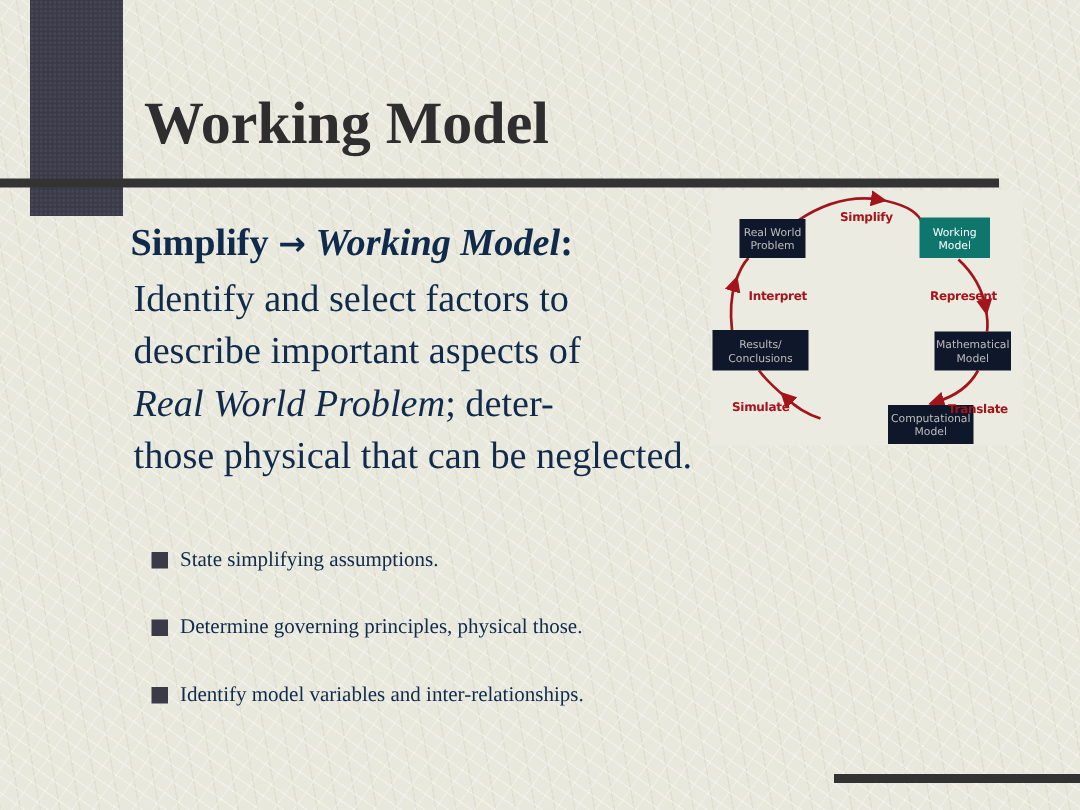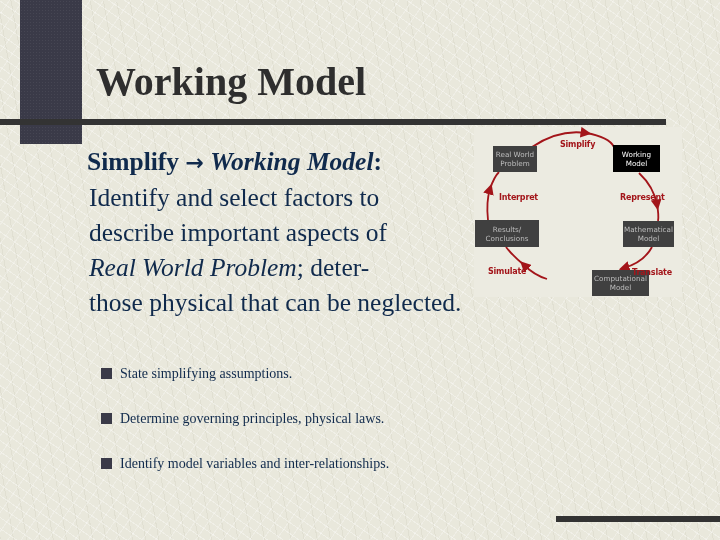--- a/index.html
+++ b/index.html
@@ -38,23 +38,23 @@
   .bullets .sq { display: inline-block; width: 11px; height: 11px; background: #3a3a48; margin-right: 8px; }
 
   .cycle-panel {
     position: absolute; left: 474px; top: 127px; width: 208px; height: 170px;
     background: #ecebe1;
   }
   .cycle-panel svg { position: absolute; left: 0; top: 0; }
   .node {
     position: absolute; font-family: "DejaVu Sans", sans-serif; font-size: 7.2px; line-height: 9px;
     text-align: center; display: flex; align-items: center; justify-content: center;
-    background: #404040; color: #bdbdbd;
+    background: #0f172a; color: #bdbdbd;
   }
-  .node.active { background: #000000; color: #fff; }
+  .node.active { background: #0f766e; color: #fff; }
   .step {
     position: absolute; font-family: "DejaVu Sans", sans-serif; font-weight: bold;
     font-size: 8px; color: #a3151a; letter-spacing: -0.2px; white-space: nowrap;
   }
 </style>
 </head>
 <body>
 
 <div class="side-bar"></div>
 <div class="top-rule"></div>
@@ -74,21 +74,21 @@
   <div>those physical that can be neglected.</div>
 </div>
 
 <ul class="bullets">
   <li>
       <span class="sq"></span>
       <span>State simplifying assumptions.</span>
     </li>
   <li>
       <span class="sq"></span>
-      <span>Determine governing principles, physical laws.</span>
+      <span>Determine governing principles, physical those.</span>
     </li>
   <li>
       <span class="sq"></span>
       <span>Identify model variables and inter-relationships.</span>
     </li>
 </ul>
 
 <div class="cycle-panel">
   <svg width="208" height="170" viewBox="0 0 208 170">
     <defs>

